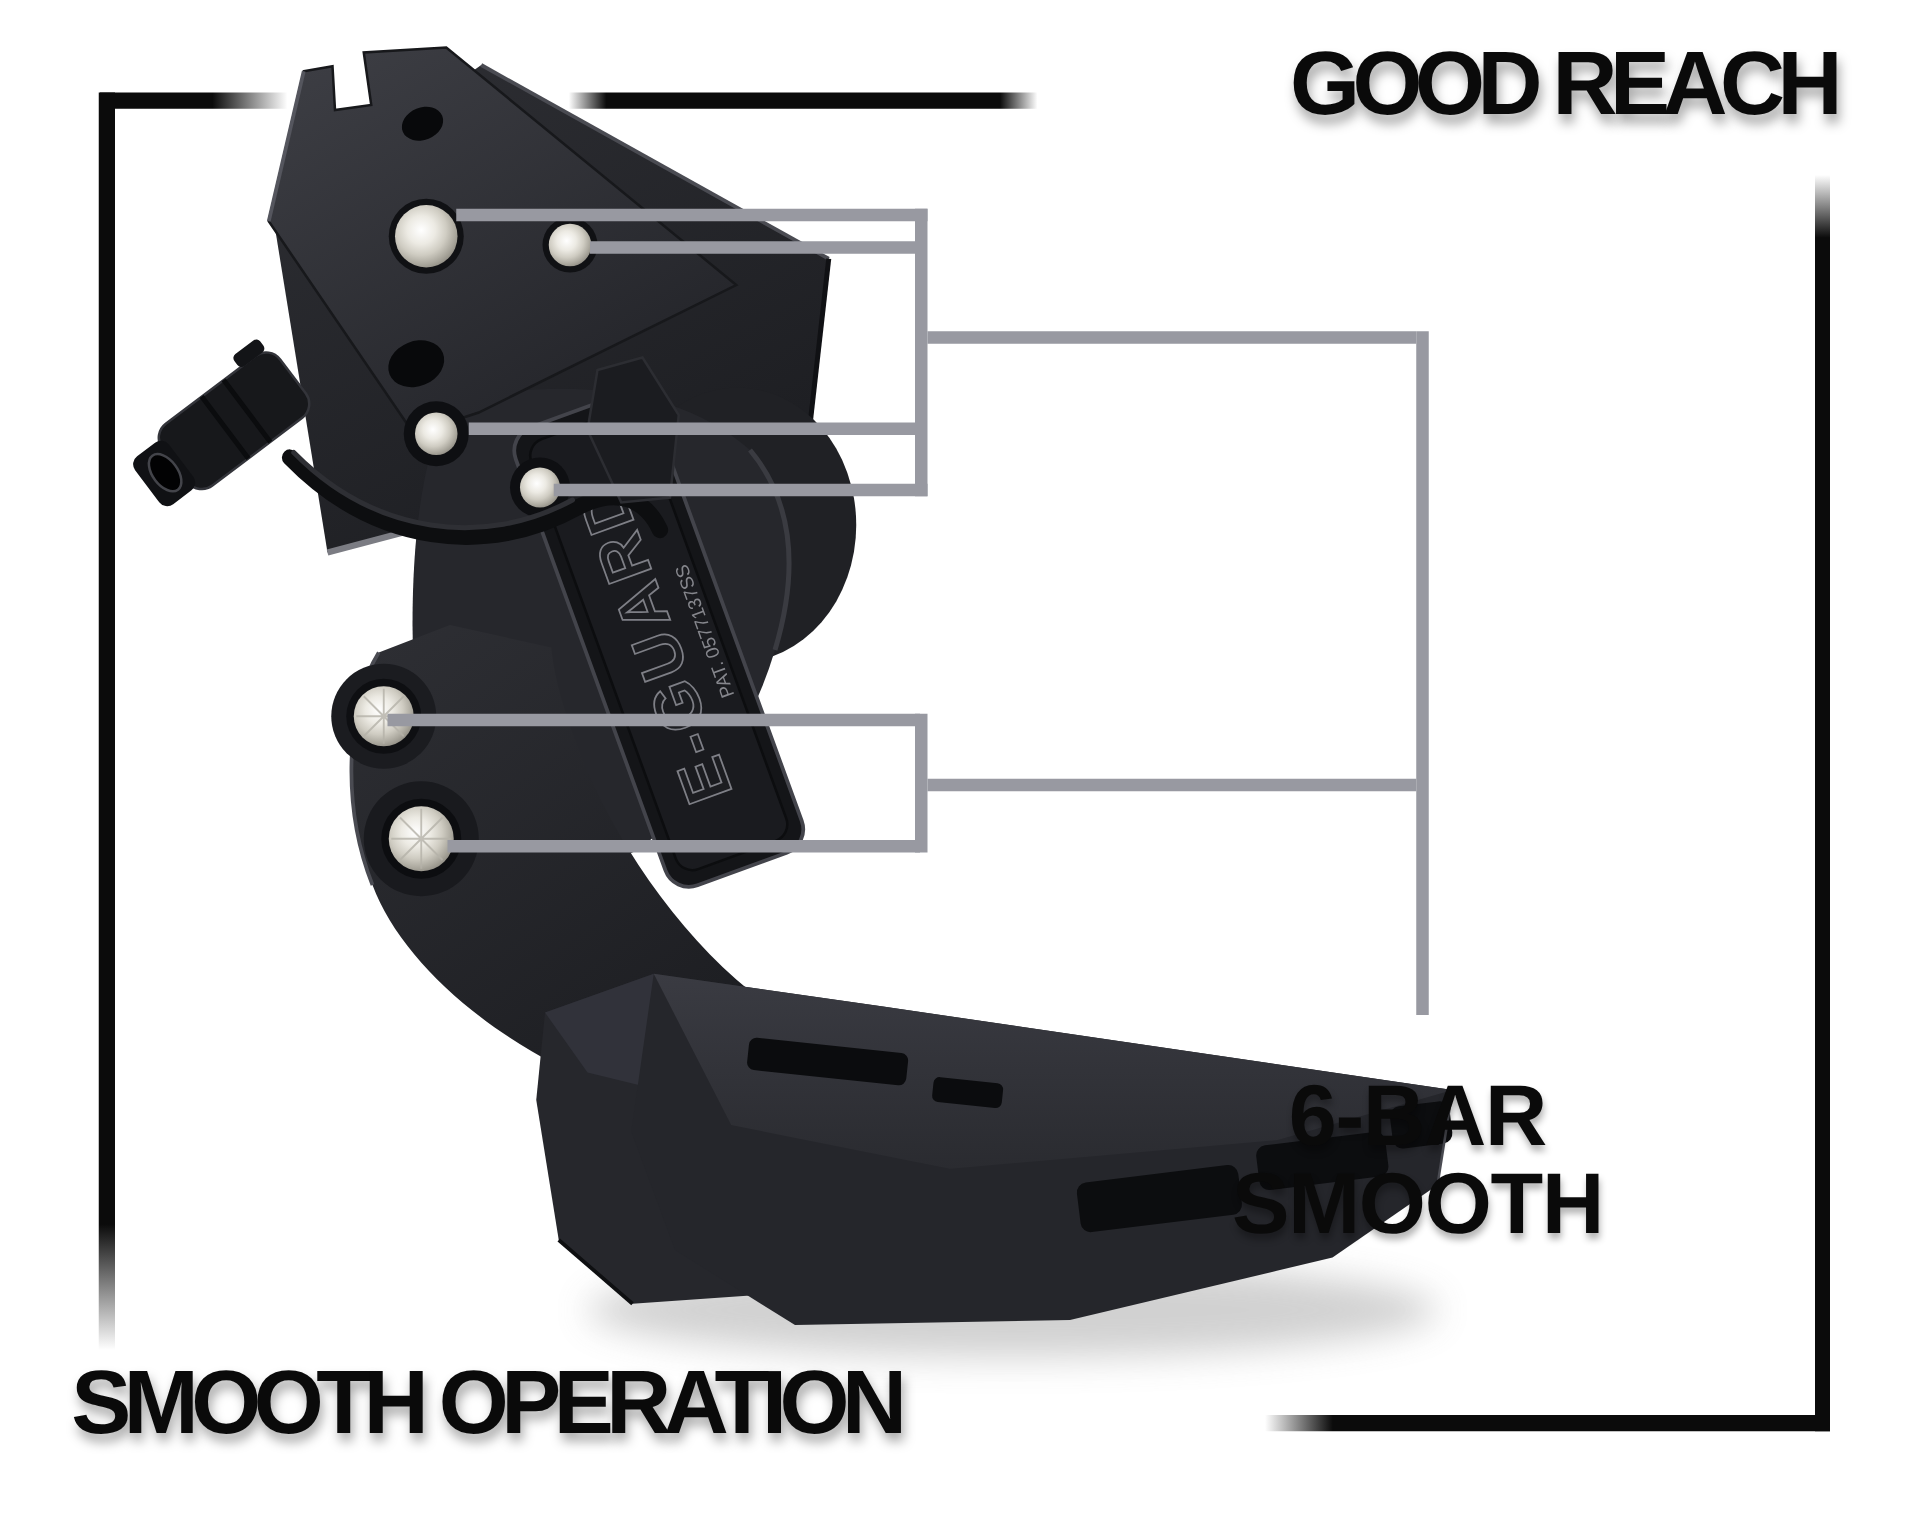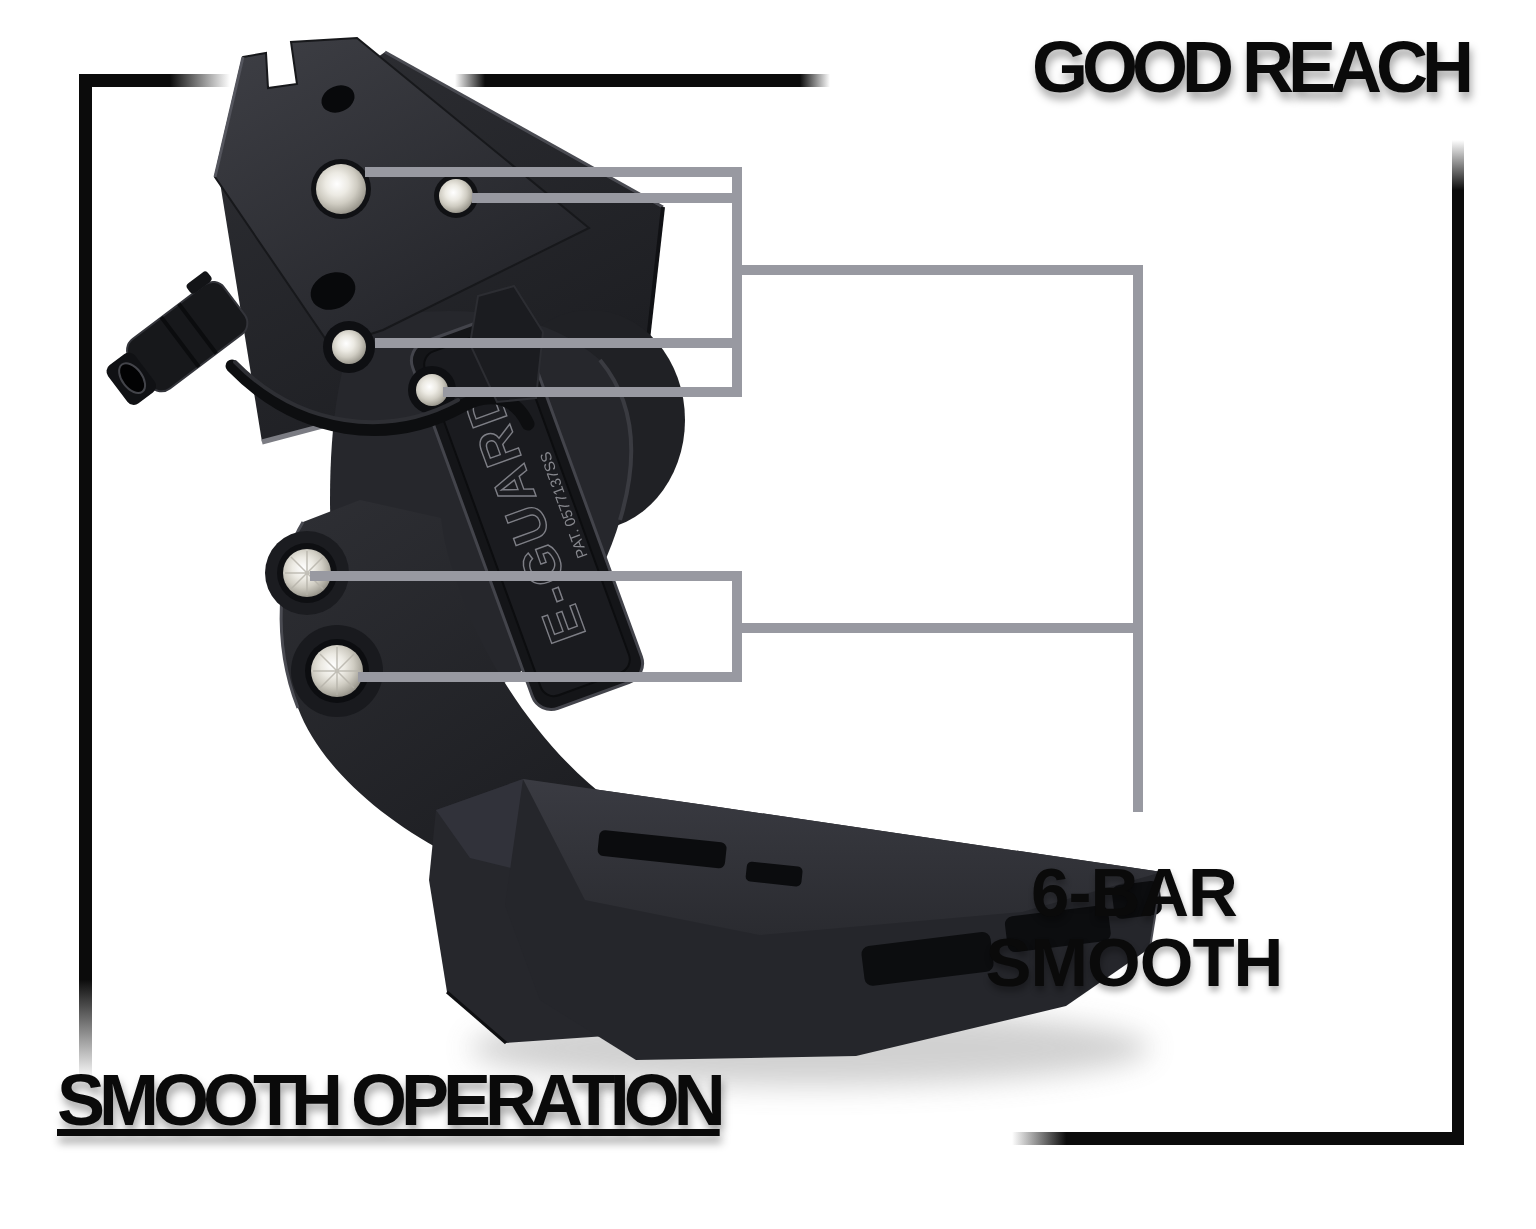--- a/index.html
+++ b/index.html
@@ -33,21 +33,21 @@
   .cl-v2{left:732px; top:571px; width:10px;  height:111px;}
   .cl-c2{left:742px; top:623px; width:391px; height:10px;}
   .cl-v3{left:1133px;top:265px; width:10px;  height:547px;}
   
   .big-label{
     position:absolute;font-weight:bold;color:#0a0a0a;white-space:nowrap;
     font-size:72px;line-height:1.05;letter-spacing:-6px;
     text-shadow:2px 7px 9px rgba(0,0,0,0.35);
   }
   #good-reach{left:862px;top:30px;width:606px;text-align:right;}
-  #smooth-operation{left:57px;top:1063px;text-decoration:underline;}
+  #smooth-operation{left:57px;top:1085px;}
   #six-bar{
     left:934px;top:823px;width:400px;text-align:center;
     font-size:69px;line-height:70px;letter-spacing:-1px;
     text-shadow:1px 5px 6px rgba(0,0,0,0.3);
     margin-top:35px;
   }
   #six-bar span{display:block;}
   .z-product{z-index:1;} .z-callout{z-index:2;} .z-frame{z-index:3;} .z-label{z-index:4;}
 </style>
 </head>

